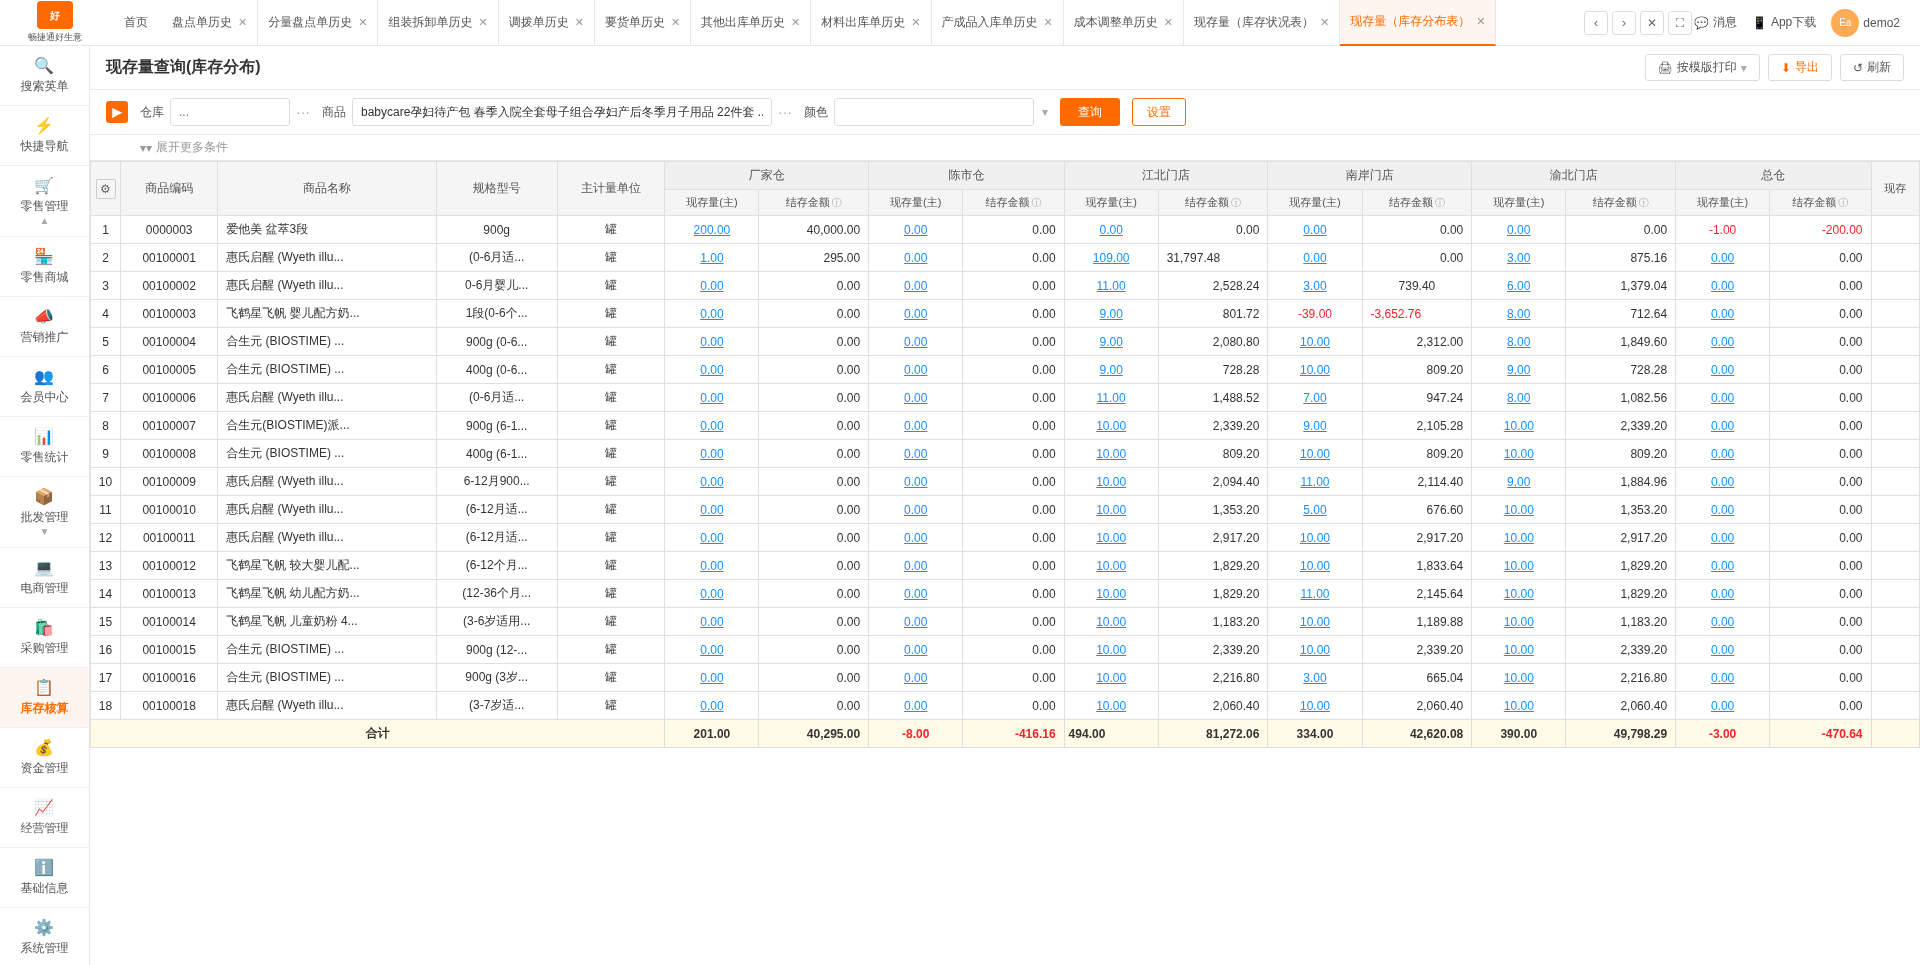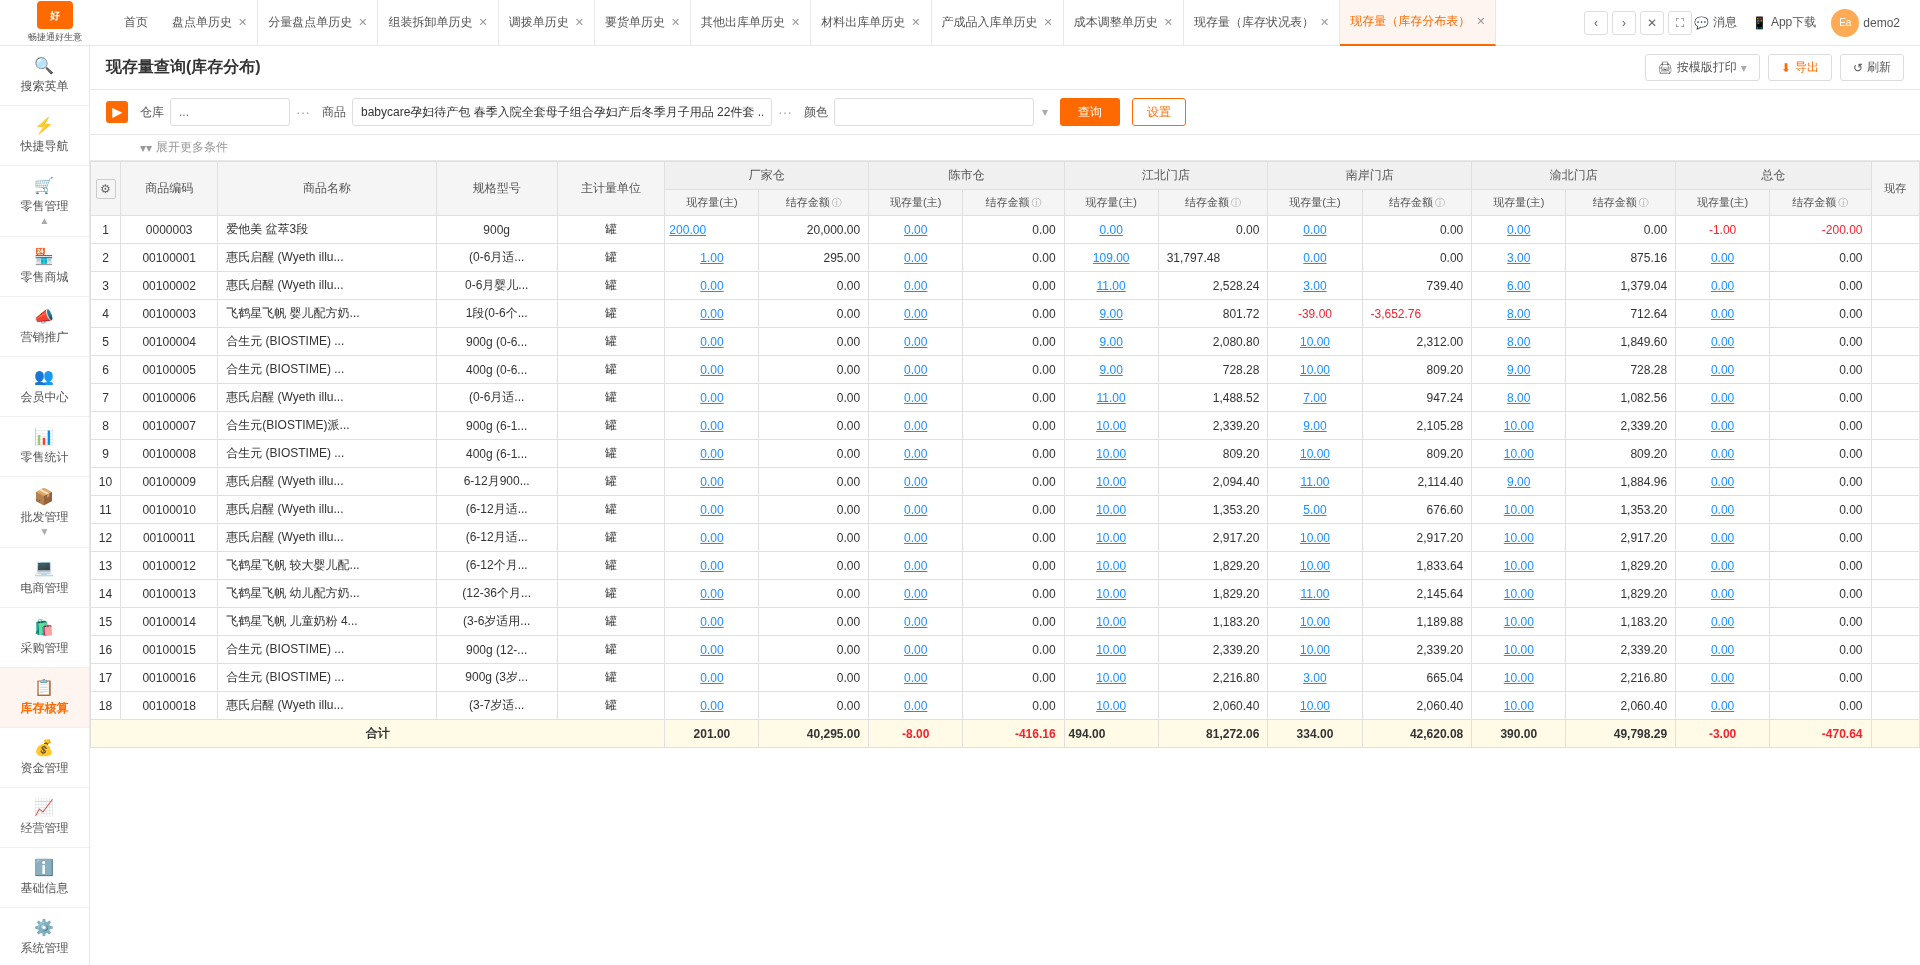--- a/index.html
+++ b/index.html
@@ -320,22 +320,22 @@
               <th style="background:#f5f5f5; border:1px solid #e0e0e0; padding:5px 4px; text-align:center; white-space:nowrap; font-size:11px;">结存金额<span class="th-info">ⓘ</span></th>
             </tr>
           </thead>
           <tbody id="table-body">
           <tr>
     <td style="text-align:center; border:1px solid #e0e0e0; padding:5px 4px;">1</td>
     <td style="text-align:center; border:1px solid #e0e0e0; padding:5px 4px;">0000003</td>
     <td style="text-align:left; border:1px solid #e0e0e0; padding:5px 8px; max-width:140px; overflow:hidden; text-overflow:ellipsis;">爱他美 盆萃3段</td>
     <td style="text-align:center; border:1px solid #e0e0e0; padding:5px 4px;">900g</td>
     <td style="text-align:center; border:1px solid #e0e0e0; padding:5px 4px;">罐</td>
-    <td style="text-align:left; border:1px solid #e0e0e0; padding:5px 4px;"><span class="num-link">200.00</span></td>
-    <td style="text-align:right; border:1px solid #e0e0e0; padding:5px 8px;">20,000.00</td>
+    <td style="text-align:center; border:1px solid #e0e0e0; padding:5px 4px;"><span class="num-link">200.00</span></td>
+    <td style="text-align:right; border:1px solid #e0e0e0; padding:5px 8px;">40,000.00</td>
     <td style="text-align:center; border:1px solid #e0e0e0; padding:5px 4px;"><span class="num-link">0.00</span></td>
     <td style="text-align:right; border:1px solid #e0e0e0; padding:5px 8px;">0.00</td>
     <td style="text-align:center; border:1px solid #e0e0e0; padding:5px 4px;"><span class="num-link">0.00</span></td>
     <td style="text-align:right; border:1px solid #e0e0e0; padding:5px 8px;">0.00</td>
     <td style="text-align:center; border:1px solid #e0e0e0; padding:5px 4px;"><span class="num-link">0.00</span></td>
     <td style="text-align:right; border:1px solid #e0e0e0; padding:5px 8px; ">0.00</td>
     <td style="text-align:center; border:1px solid #e0e0e0; padding:5px 4px;"><span class="num-link">0.00</span></td>
     <td style="text-align:right; border:1px solid #e0e0e0; padding:5px 8px;">0.00</td>
     <td style="text-align:center; border:1px solid #e0e0e0; padding:5px 4px; color:#f5222d;"><span class="num-red">-1.00</span></td>
     <td style="text-align:right; border:1px solid #e0e0e0; padding:5px 8px; color:#f5222d;">-200.00</td>
@@ -367,21 +367,21 @@
     <td style="text-align:left; border:1px solid #e0e0e0; padding:5px 8px; max-width:140px; overflow:hidden; text-overflow:ellipsis;">惠氏启醒 (Wyeth illu...</td>
     <td style="text-align:center; border:1px solid #e0e0e0; padding:5px 4px;">0-6月婴儿...</td>
     <td style="text-align:center; border:1px solid #e0e0e0; padding:5px 4px;">罐</td>
     <td style="text-align:center; border:1px solid #e0e0e0; padding:5px 4px;"><span class="num-link">0.00</span></td>
     <td style="text-align:right; border:1px solid #e0e0e0; padding:5px 8px;">0.00</td>
     <td style="text-align:center; border:1px solid #e0e0e0; padding:5px 4px;"><span class="num-link">0.00</span></td>
     <td style="text-align:right; border:1px solid #e0e0e0; padding:5px 8px;">0.00</td>
     <td style="text-align:center; border:1px solid #e0e0e0; padding:5px 4px;"><span class="num-link">11.00</span></td>
     <td style="text-align:right; border:1px solid #e0e0e0; padding:5px 8px;">2,528.24</td>
     <td style="text-align:center; border:1px solid #e0e0e0; padding:5px 4px;"><span class="num-link">3.00</span></td>
-    <td style="text-align:right; border:1px solid #e0e0e0; padding:5px 8px; ">739.40</td>
+    <td style="border:1px solid #e0e0e0; padding:5px 8px; ">739.40</td>
     <td style="text-align:center; border:1px solid #e0e0e0; padding:5px 4px;"><span class="num-link">6.00</span></td>
     <td style="text-align:right; border:1px solid #e0e0e0; padding:5px 8px;">1,379.04</td>
     <td style="text-align:center; border:1px solid #e0e0e0; padding:5px 4px; "><span class="num-link">0.00</span></td>
     <td style="text-align:right; border:1px solid #e0e0e0; padding:5px 8px; ">0.00</td>
     <td style="border:1px solid #e0e0e0; padding:5px 4px;"></td>
   </tr>
               <tr>
     <td style="text-align:center; border:1px solid #e0e0e0; padding:5px 4px;">4</td>
     <td style="text-align:center; border:1px solid #e0e0e0; padding:5px 4px;">00100003</td>
     <td style="text-align:left; border:1px solid #e0e0e0; padding:5px 8px; max-width:140px; overflow:hidden; text-overflow:ellipsis;">飞鹤星飞帆 婴儿配方奶...</td>

